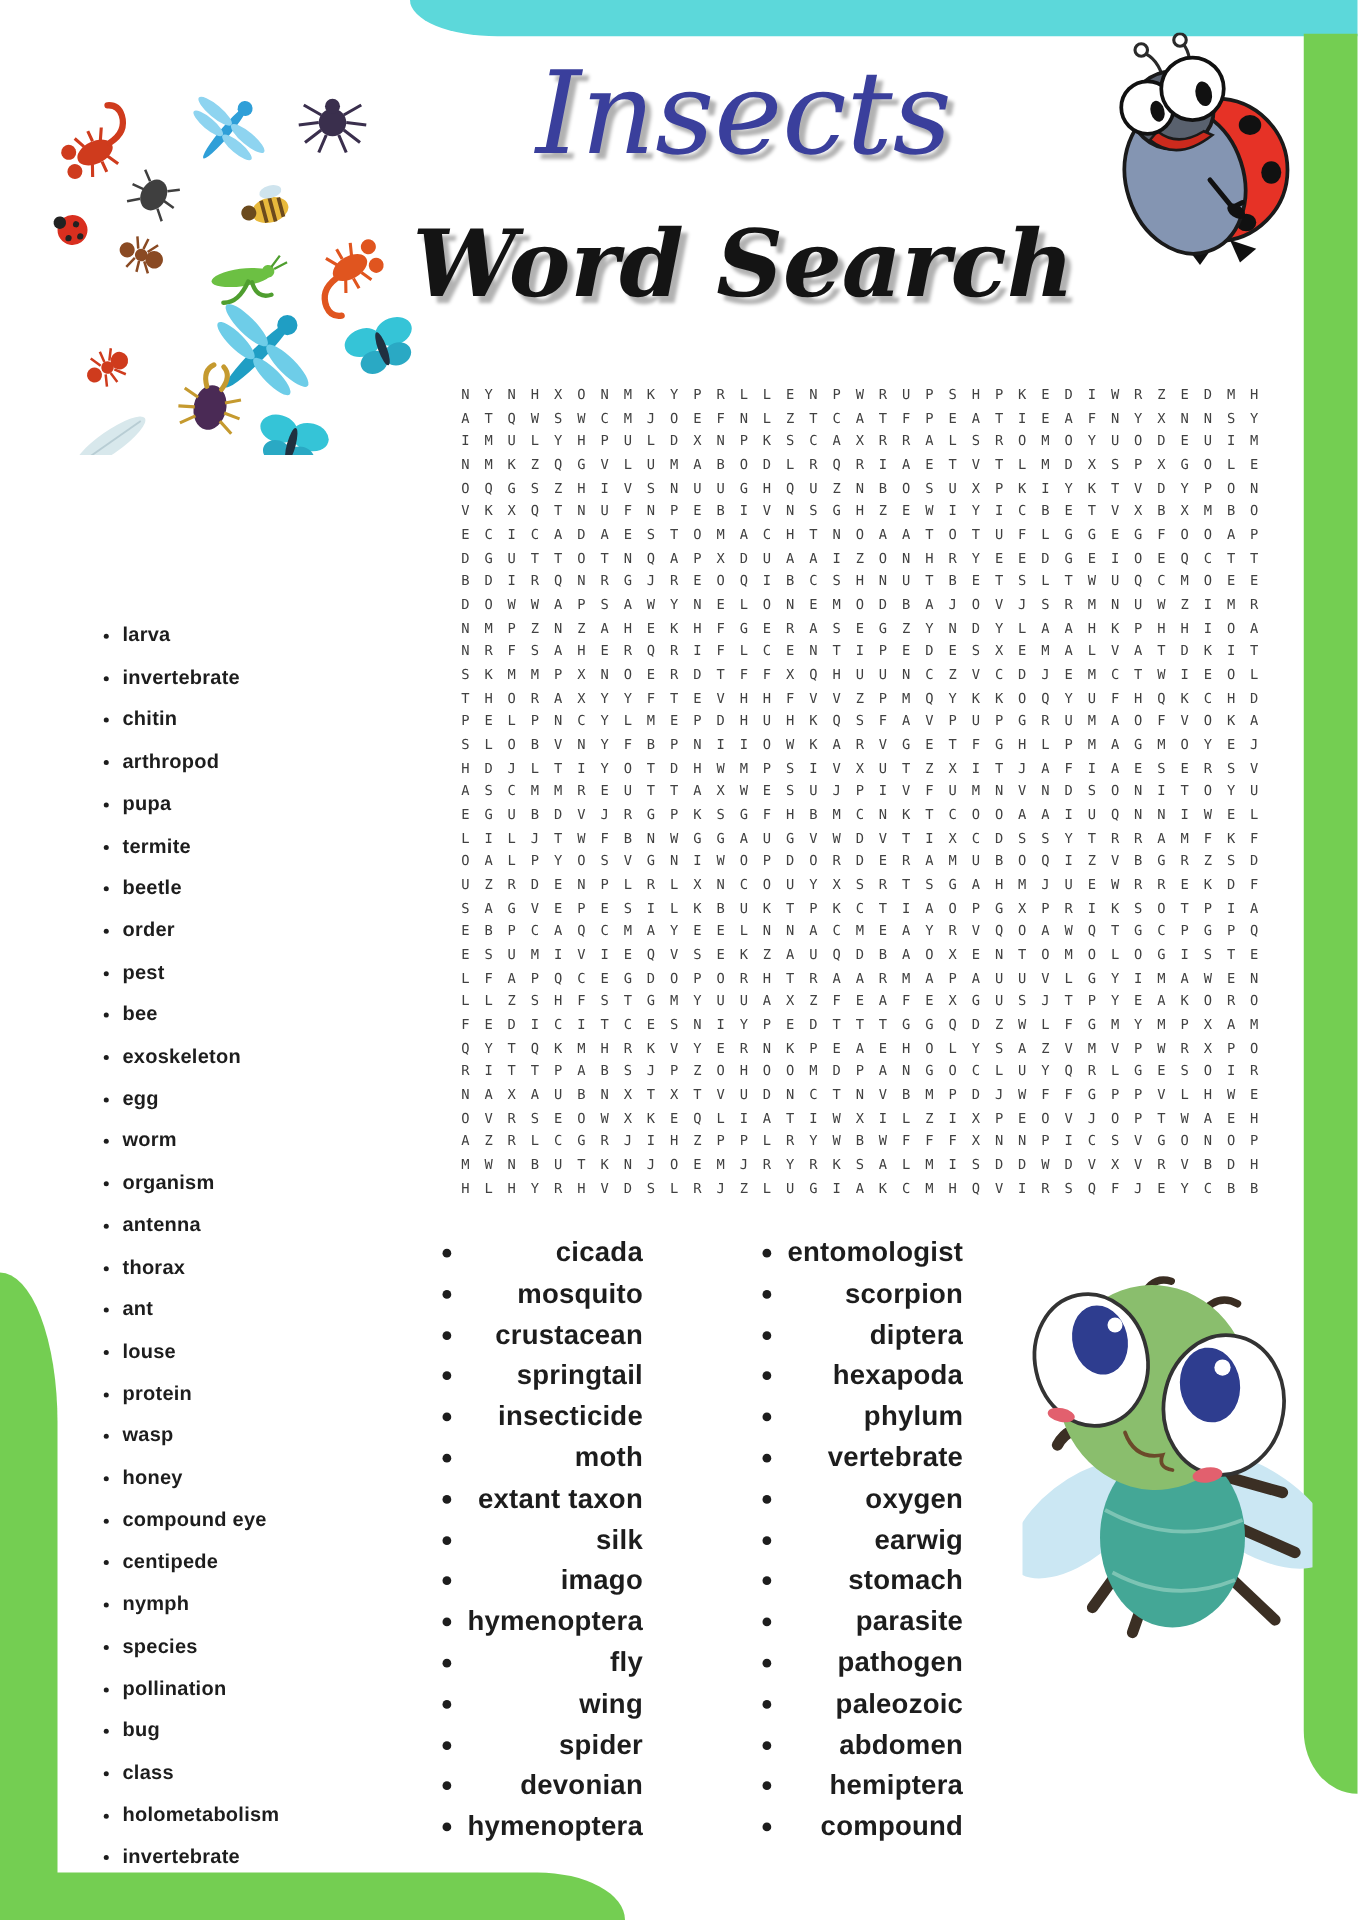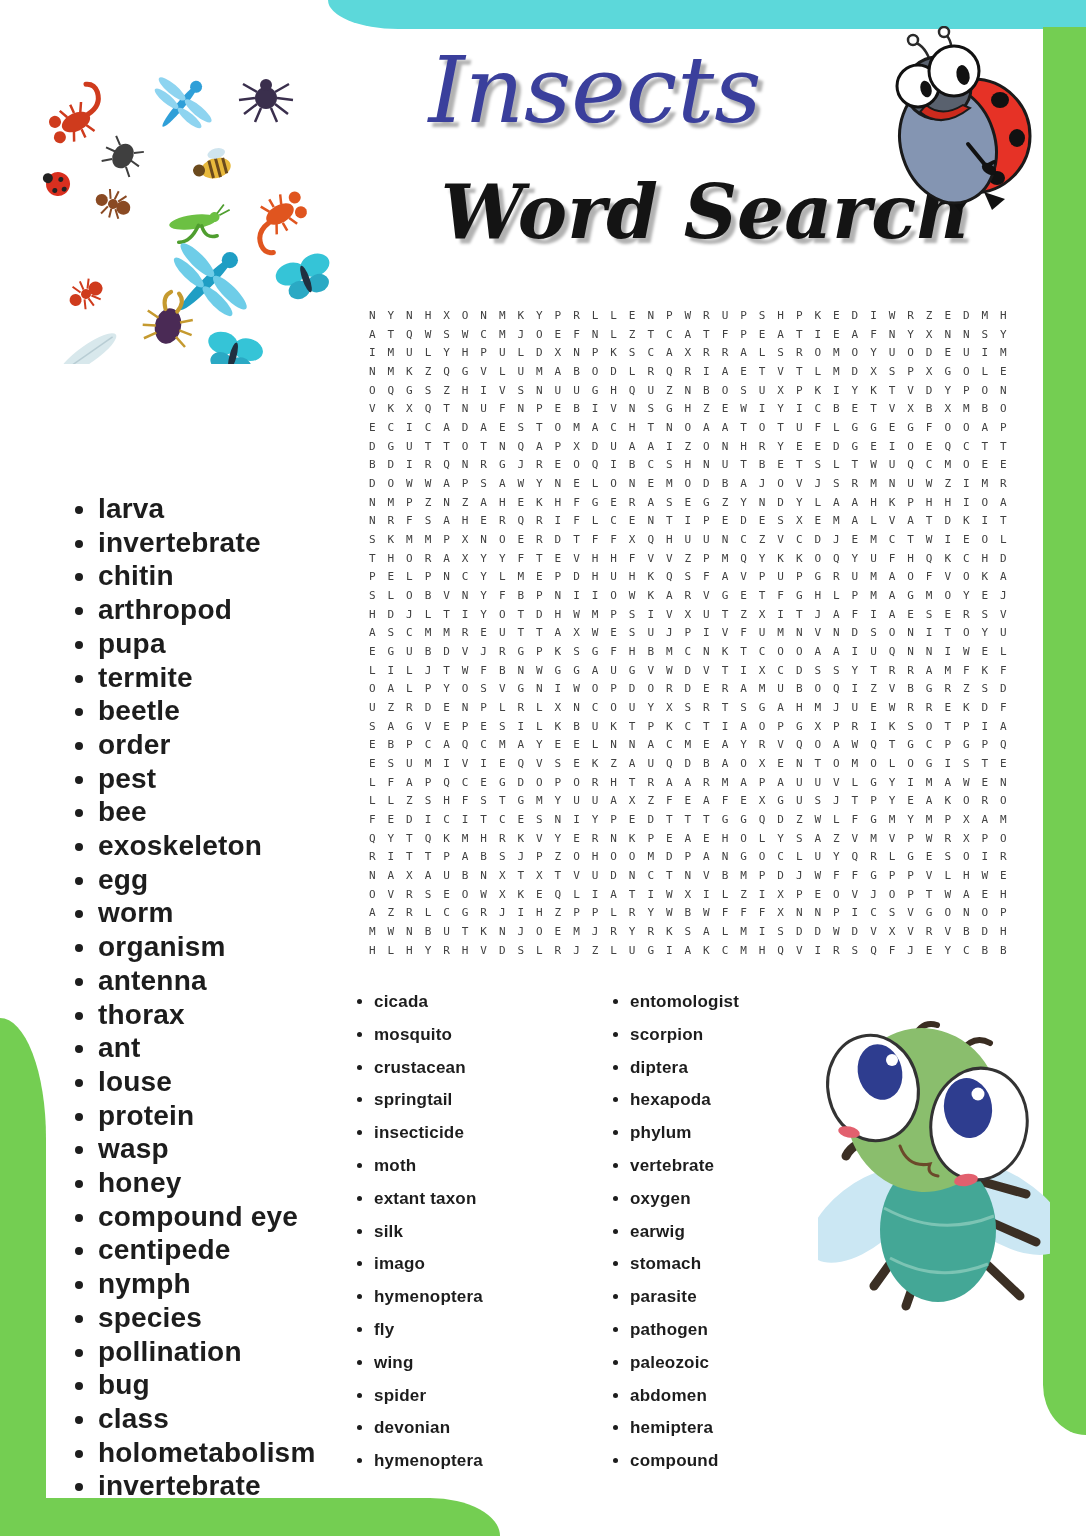--- a/index.html
+++ b/index.html
@@ -25,21 +25,21 @@
     background:#74ce52;border-top-right-radius:70px 38px;
   }
   
   .title1{
     position:absolute;left:345px;top:40px;width:500px;text-align:center;
     font-family:"DejaVu Serif",serif;font-style:italic;font-weight:400;
     font-size:92px;line-height:1.1;color:#3a3f9c;
     text-shadow:5px 5px 3px #b2b2b2;
   }
   .title2{
-    position:absolute;left:330px;top:172px;width:640px;text-align:right;
+    position:absolute;left:330px;top:172px;width:640px;text-align:left;
     font-family:"DejaVu Serif",serif;font-style:italic;font-weight:600;
     font-size:74px;line-height:1.1;color:#141414;
     text-shadow:5px 5px 3px #b2b2b2;
   }
   
   .grid{
     position:absolute;left:363px;top:306px;width:650px;
   }
   .grid-row{display:flex;height:18.68px;}
   .grid-cell{
@@ -47,24 +47,24 @@
     font-family:"DejaVu Sans Mono",monospace;font-size:11px;color:#414141;
   }
   
   ul.words{
     margin:0;padding:0 0 0 28px;list-style:disc;color:#1d1d1d;
   }
   ul.words li{
     font-weight:700;color:#1d1d1d;letter-spacing:.2px;
   }
   .col1{position:absolute;left:70px;top:492px;}
-  .col1 li{font-size:28px;line-height:33.7px;}
+  .col1 li{font-size:16px;line-height:33.7px;}
   .col2{position:absolute;left:346px;top:986px;}
   .col3{position:absolute;left:602px;top:986px;}
-  .col2 li,.col3 li{font-size:17px;line-height:32.8px;}
+  .col2 li,.col3 li{font-size:22px;line-height:32.8px;text-align:right;}
   
   .pattern{position:absolute;left:28px;top:64px;width:302px;height:300px;}
   .ladybug{position:absolute;left:876px;top:26px;width:160px;height:190px;}
   .fly{position:absolute;left:818px;top:1008px;width:232px;height:307px;}
 </style>
 </head>
 <body>
 
 <div class="teal-top"></div>
 <div class="green-right"></div>

